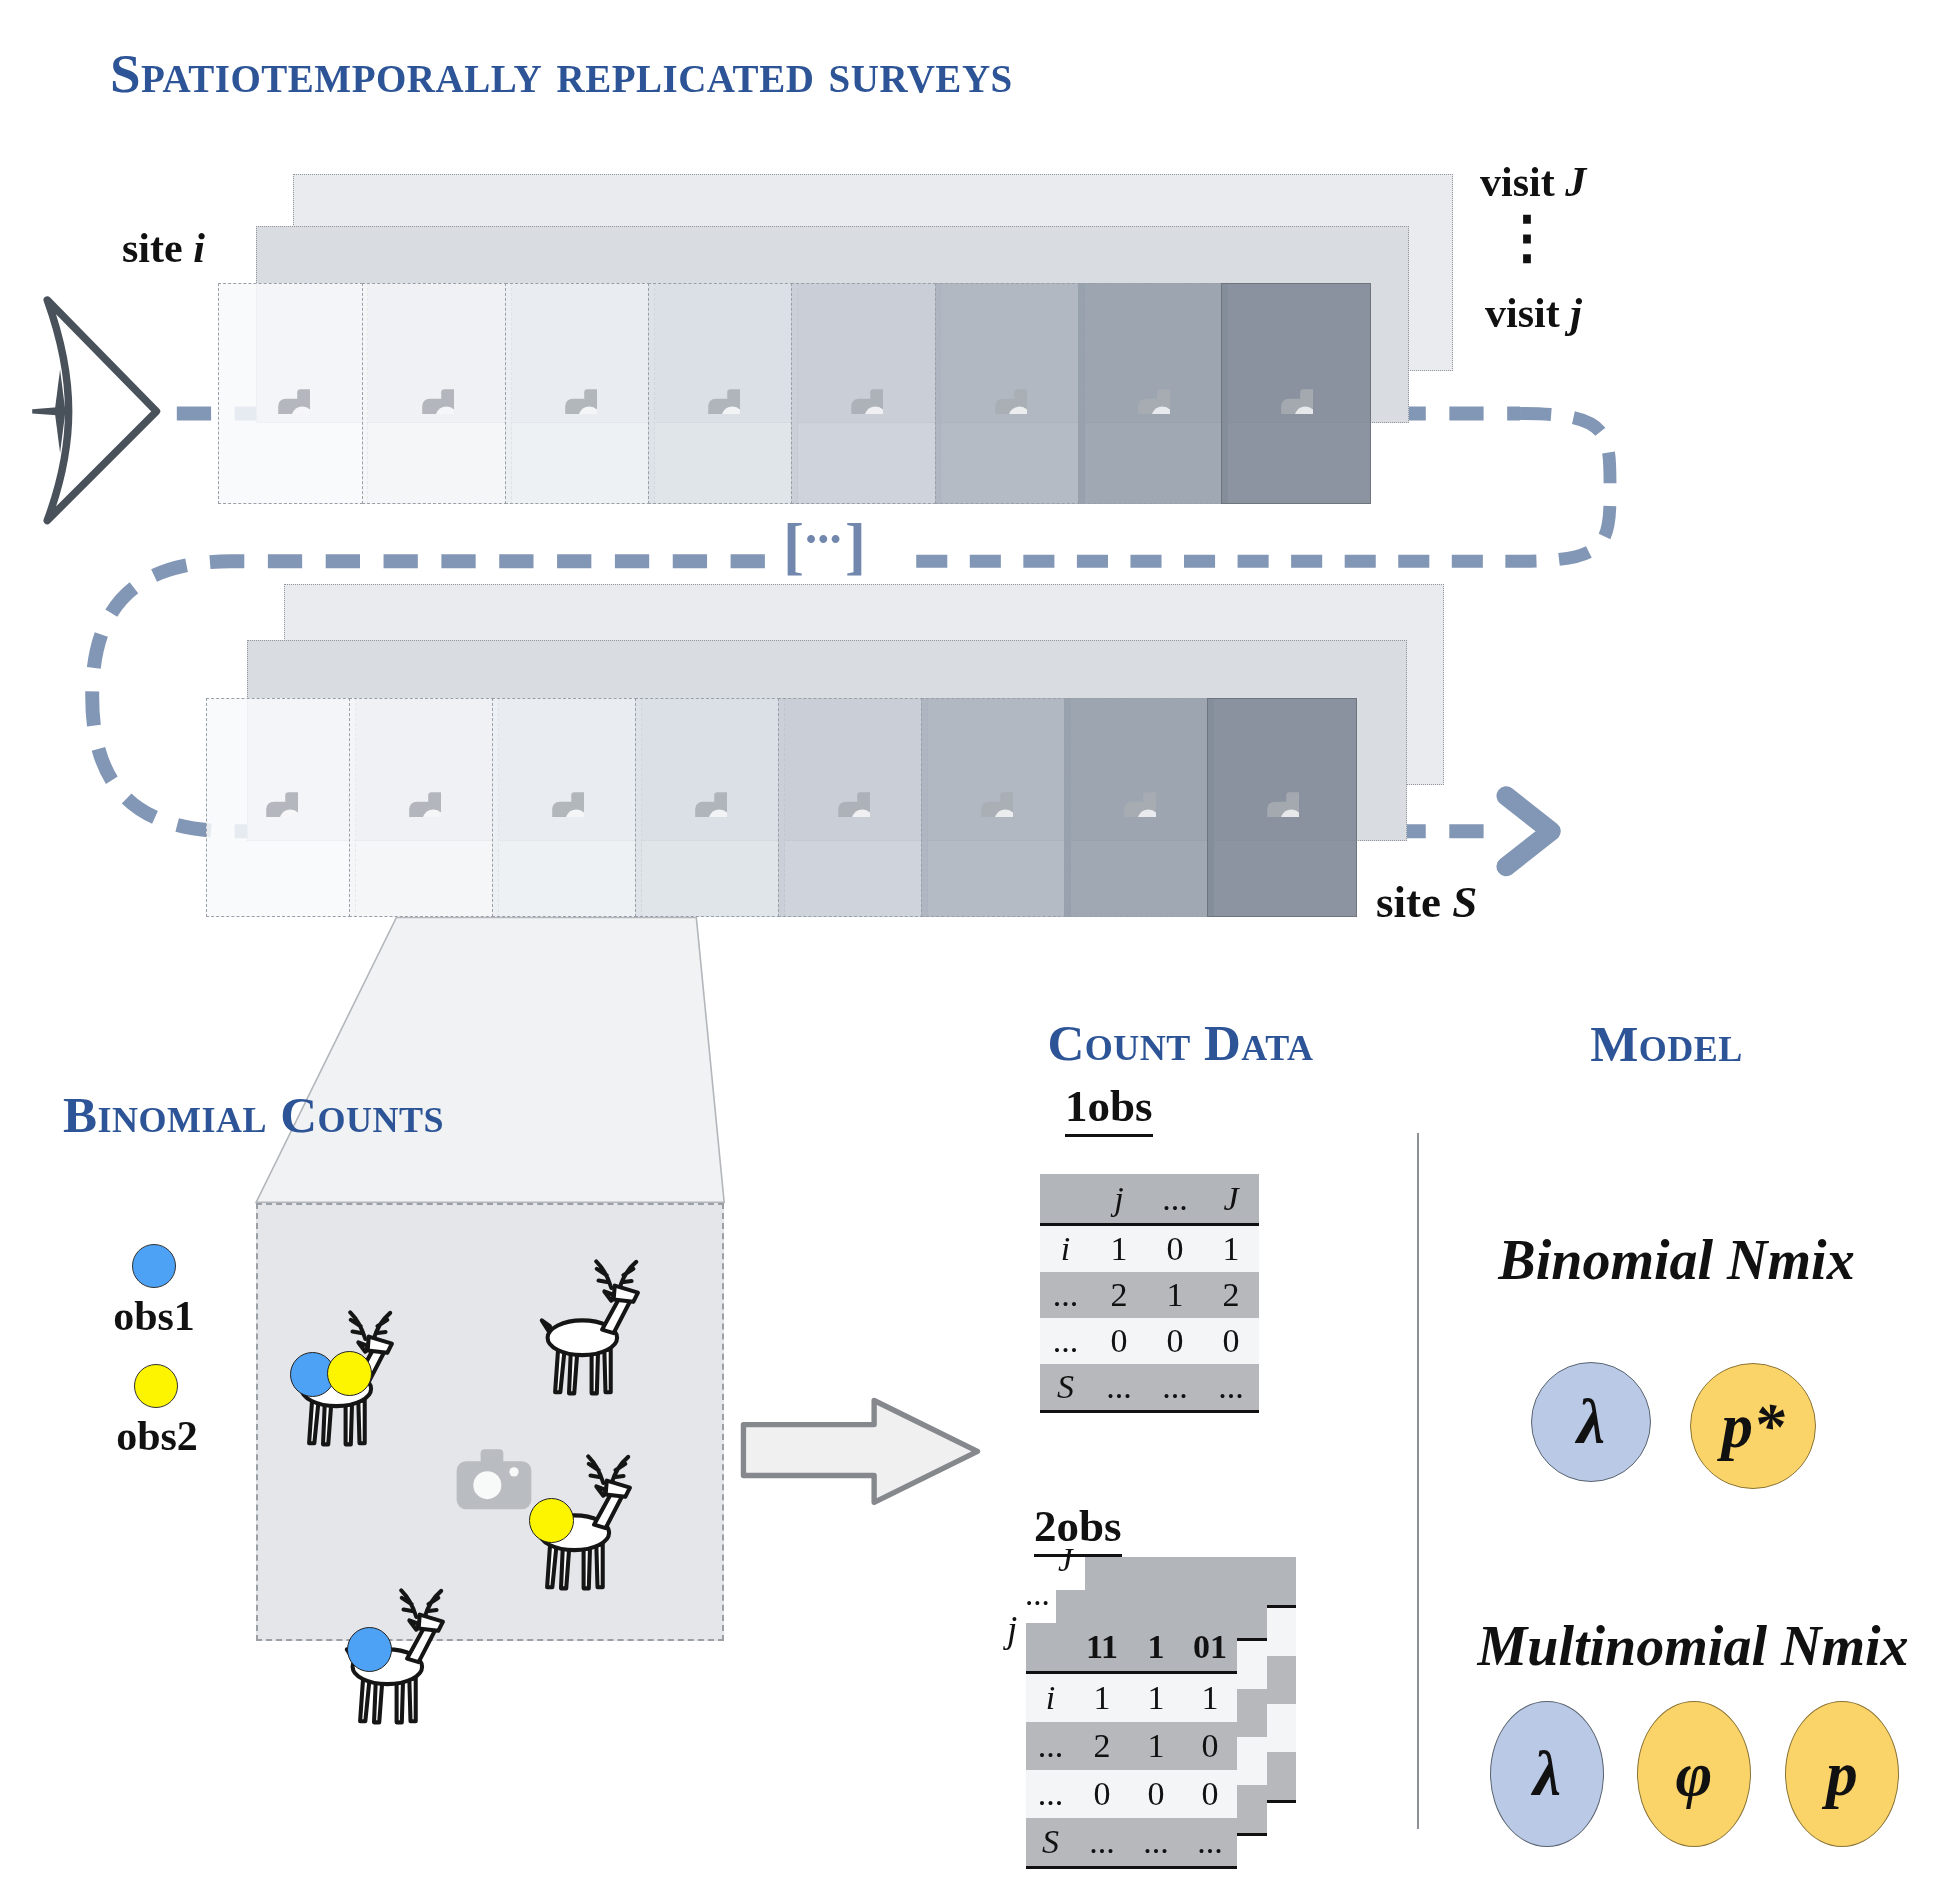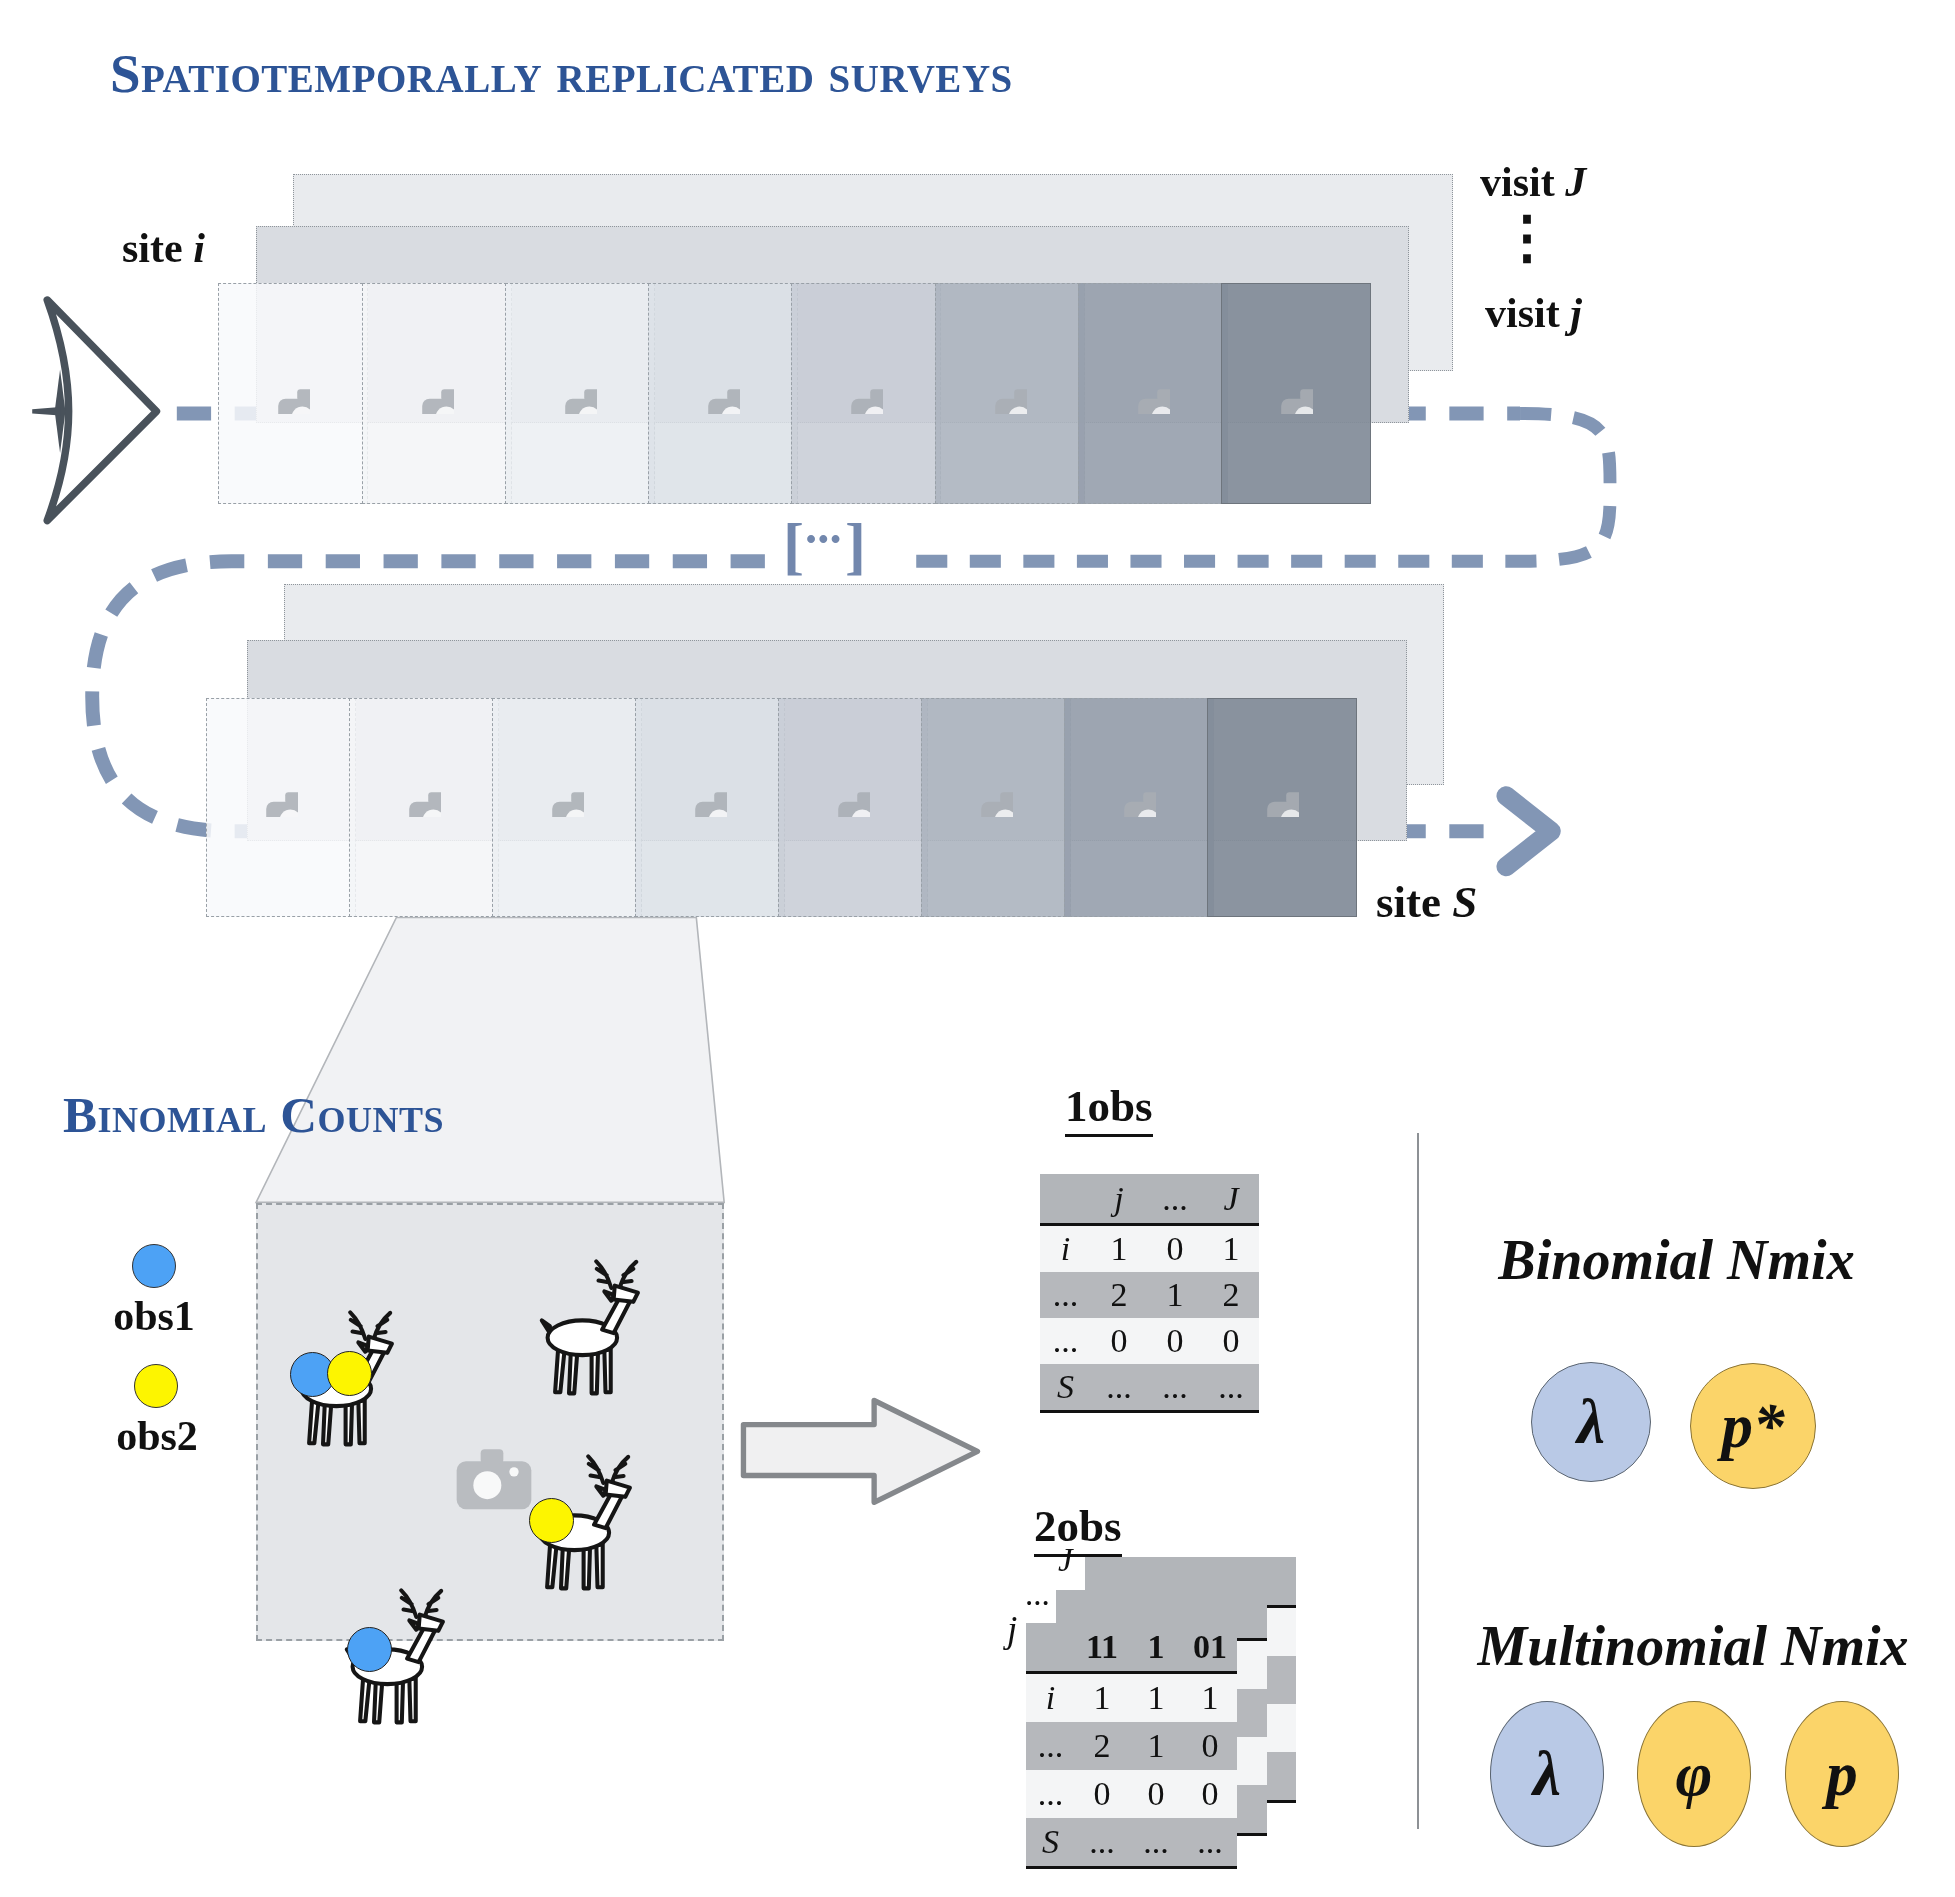--- a/index.html
+++ b/index.html
@@ -260,20 +260,21 @@
 
   <div class="mark-dot" style="left: 290px; top: 1352px; background-color: rgb(77, 162, 245);"></div>
   <div class="mark-dot" style="left: 327px; top: 1351px; background-color: rgb(253, 245, 0);"></div>
   <div class="mark-dot" style="left: 529px; top: 1498px; background-color: rgb(253, 245, 0);"></div>
   <div class="mark-dot" style="left: 347px; top: 1627px; background-color: rgb(77, 162, 245);"></div>
 
   <svg class="abs" id="obs-cam" viewBox="0 0 120 100">
       <use href="#cam"></use>
     </svg>
 
+  <div class="abs sec-title" id="title-count">Count Data</div>
 
   <div class="abs obs-label" id="lbl-1obs">1obs</div>
 
   <div class="ctable" id="table-1obs">
     <div class="cell hrow"></div>
     <div class="cell hrow it">j</div>
     <div class="cell hrow">...</div>
     <div class="cell hrow it">J</div>
     <div class="cell rA it">i</div>
     <div class="cell rA">1</div>
@@ -331,20 +332,21 @@
     <div class="cell rA">0</div>
     <div class="cell rA">0</div>
     <div class="cell rB tbot it">S</div>
     <div class="cell rB tbot">...</div>
     <div class="cell rB tbot">...</div>
     <div class="cell rB tbot">...</div>
   </div>
 
   <div class="abs" id="divider"></div>
 
+  <div class="abs sec-title" id="title-model">Model</div>
 
   <div class="model-name" id="name-binomial">Binomial Nmix</div>
   <div class="node blue" id="node-lambda1" style="background-color: rgb(185, 201, 230);">
     <span class="sym">λ</span>
   </div>
   <div class="node yellow" id="node-pstar" style="background-color: rgb(251, 212, 105);">
     <span class="sym">p*</span>
   </div>
 
   <div class="model-name" id="name-multinomial">Multinomial Nmix</div>

